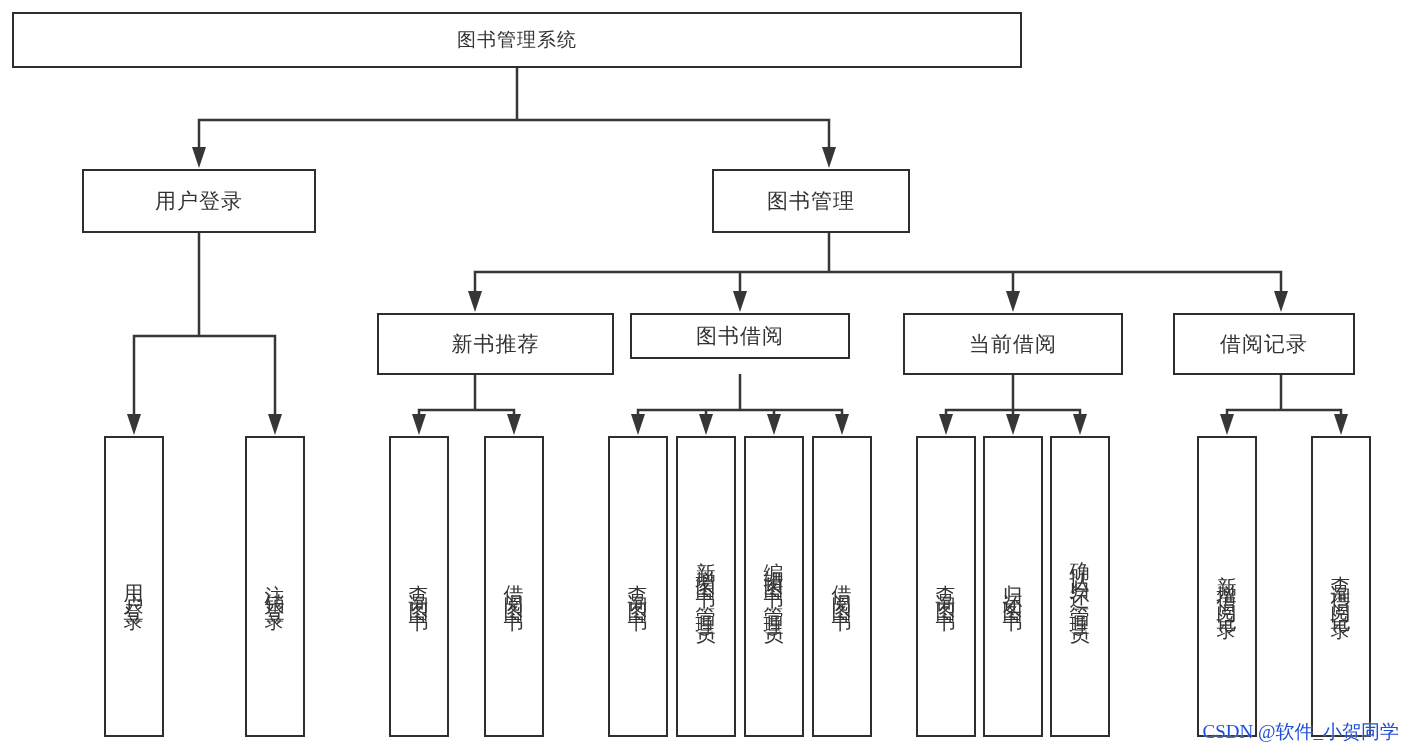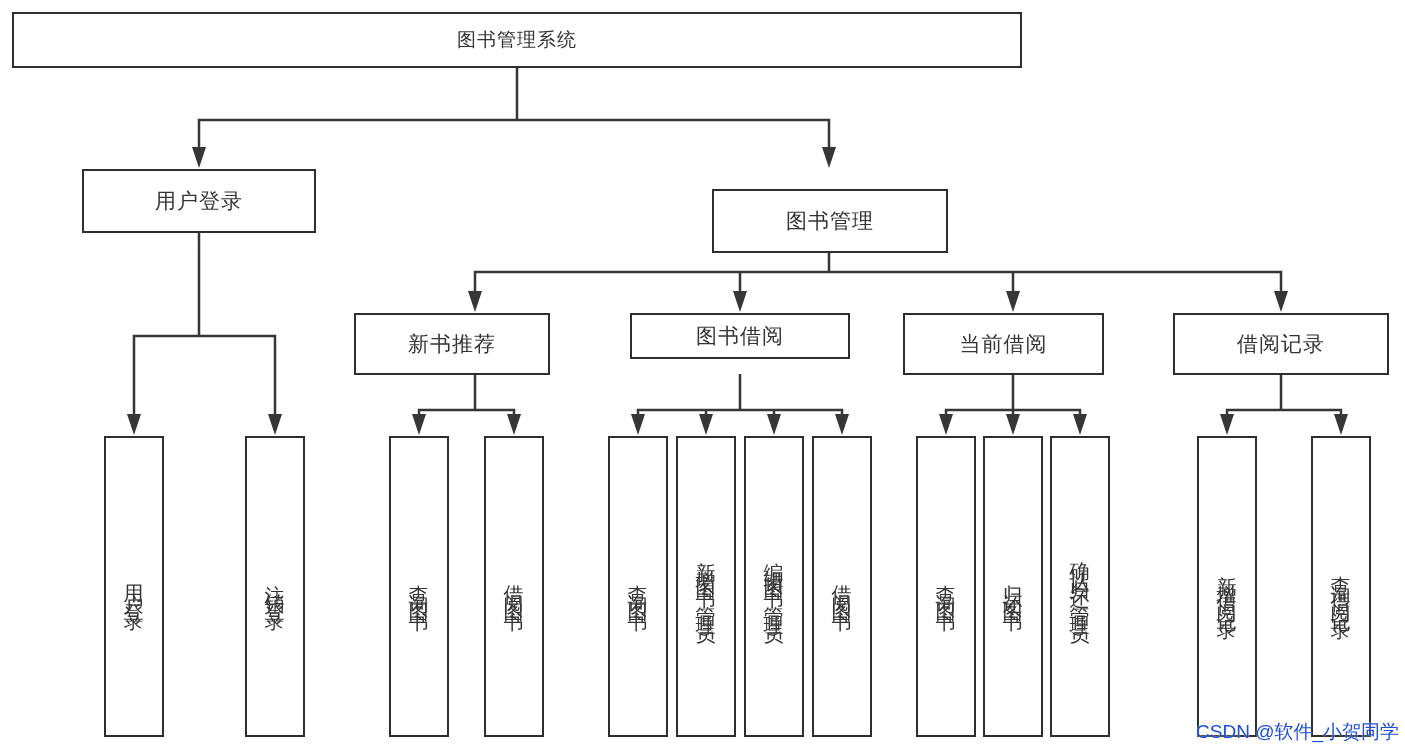--- a/index.html
+++ b/index.html
@@ -5,21 +5,21 @@
   html, body {
     margin: 0;
     padding: 0;
     background: #ffffff;
   }
   .stage {
     position: relative;
     width: 1405px;
     height: 747px;
     background: #ffffff;
-    font-family: Liberation Sans, sans-serif;
+    font-family: Liberation Serif, serif;
     overflow: hidden;
     border-radius: 27px;
   }
   .connectors {
     position: absolute;
     left: 0;
     top: 0;
     pointer-events: none;
   }
   .box {
@@ -108,34 +108,34 @@
     </g>
   </svg>
 
   <div class="box root-box" style="left:12px; top:12px; width:1010px; height:56px;">
     <span>图书管理系统</span>
   </div>
 
   <div class="box h-box" style="left:82px; top:169px; width:234px; height:64px;">
     <span>用户登录</span>
   </div>
-  <div class="box h-box" style="left:712px; top:169px; width:236px; height:64px;margin-top:20px;">
+  <div class="box h-box" style="left:712px; top:169px; width:198px; height:64px;">
     <span>图书管理</span>
   </div>
 
-  <div class="box h-box" style="left:354px; top:313px; width:196px; height:62px;">
+  <div class="box h-box" style="left:377px; top:313px; width:237px; height:62px;">
     <span>新书推荐</span>
   </div>
   <div class="box h-box" style="left:630px; top:313px; width:220px; height:46px;">
     <span>图书借阅</span>
   </div>
-  <div class="box h-box" style="left:903px; top:313px; width:201px; height:62px;">
+  <div class="box h-box" style="left:903px; top:313px; width:220px; height:62px;">
     <span>当前借阅</span>
   </div>
-  <div class="box h-box" style="left:1173px; top:313px; width:216px; height:62px;">
+  <div class="box h-box" style="left:1173px; top:313px; width:182px; height:62px;">
     <span>借阅记录</span>
   </div>
 
   <div class="box leaf-box" style="left:104px; top:436px; width:60px; height:301px;">
     <span>用户登录</span>
   </div>
   <div class="box leaf-box" style="left:245px; top:436px; width:60px; height:301px;">
     <span>注销登录</span>
   </div>
   <div class="box leaf-box" style="left:389px; top:436px; width:60px; height:301px;">

